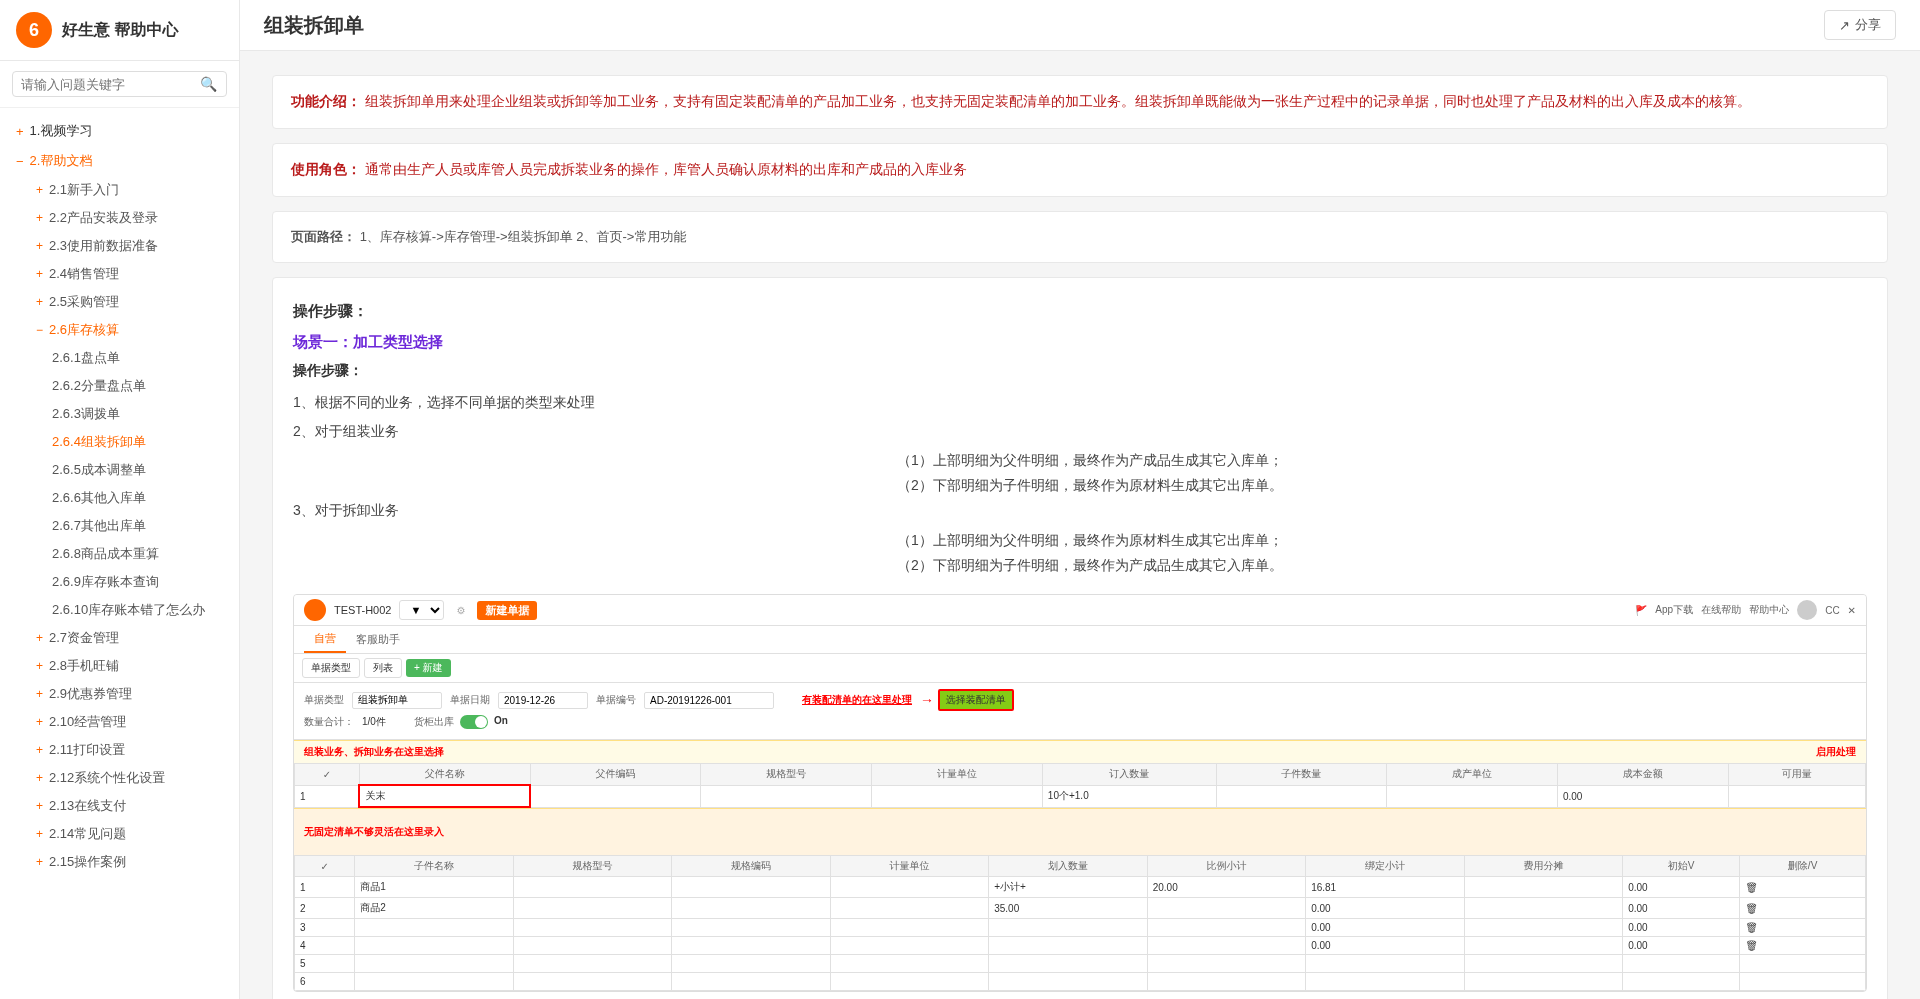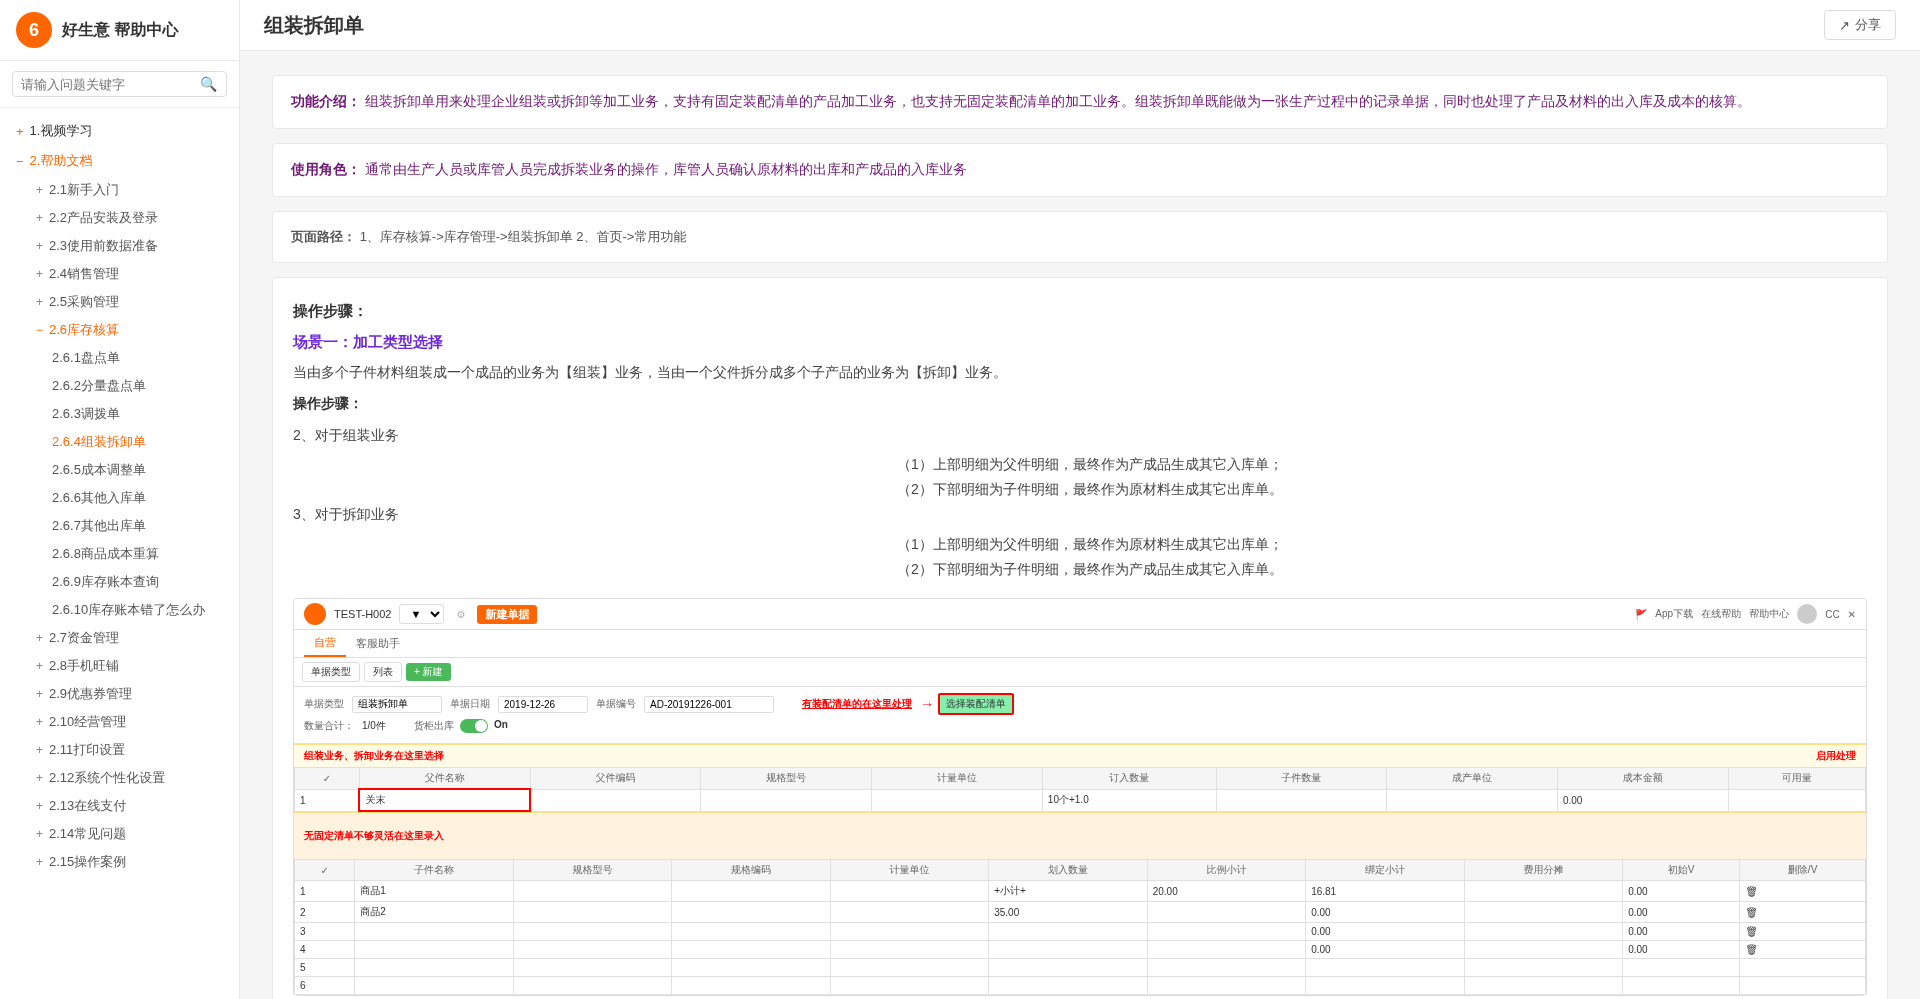--- a/index.html
+++ b/index.html
@@ -26,21 +26,21 @@
     .nav-sub-plus { color: #f60; margin-right: 6px; font-size: 12px; }
 
     
     #main { flex: 1; display: flex; flex-direction: column; overflow: hidden; background: #f5f5f5; }
     #topbar { background: #fff; border-bottom: 1px solid #e8e8e8; padding: 10px 24px; display: flex; align-items: center; justify-content: space-between; }
     .page-title { font-size: 20px; font-weight: 600; color: #333; }
     .share-btn { border: 1px solid #ddd; background: #fff; padding: 5px 14px; border-radius: 4px; font-size: 13px; cursor: pointer; color: #555; display: flex; align-items: center; gap: 5px; }
 
     #content { flex: 1; overflow-y: auto; padding: 24px 32px; background: #f5f5f5; }
 
-    .info-box { background: #fff; border: 1px solid #e8e8e8; border-radius: 4px; padding: 14px 18px; margin-bottom: 14px; line-height: 1.7; font-size: 14px; color: #701a75; }
+    .info-box { background: #fff; border: 1px solid #e8e8e8; border-radius: 4px; padding: 14px 18px; margin-bottom: 14px; line-height: 1.7; font-size: 14px; color: #b91c1c; }
     .info-box.path-box { font-size: 13px; color: #555; }
 
     .section-title { font-size: 15px; font-weight: bold; color: #333; margin-bottom: 10px; margin-top: 8px; }
     .scenario-title { font-size: 15px; font-weight: bold; color: #6d28d9; margin: 12px 0 8px 0; }
     .desc-text { font-size: 14px; color: #444; line-height: 1.8; margin-bottom: 6px; }
     .step-item { font-size: 14px; color: #444; line-height: 1.8; margin-bottom: 4px; }
     .sub-step { margin-left: 20px; font-size: 14px; color: #444; line-height: 1.8; text-align: center; }
 
     
     .screenshot-area { background: #f0f0f0; border: 1px solid #ddd; border-radius: 4px; margin-top: 16px; overflow: hidden; position: relative; }
@@ -214,23 +214,23 @@
 
     <div class="info-box path-box">
       <strong>页面路径：</strong>
       <span>1、库存核算-&gt;库存管理-&gt;组装拆卸单 2、首页-&gt;常用功能</span>
     </div>
 
     <div style="background:#fff; border:1px solid #e8e8e8; border-radius:4px; padding:16px 20px; margin-bottom: 14px;">
       <div class="section-title">操作步骤：</div>
 
       <div class="scenario-title">场景一：加工类型选择</div>
-      <div class="desc-text">当由多个子件材料组装成一个成品的业务为【组装】业务，当由一个父件拆分成多个子产品的业务为【拆卸】业务。</div>
 
       <div class="section-title" style="font-size:14px; margin-top:10px;">操作步骤：</div>
+      <div class="step-item">1、根据不同的业务，选择不同单据的类型来处理</div>
       <div class="step-item">2、对于组装业务</div>
       <div class="sub-step">（1）上部明细为父件明细，最终作为产成品生成其它入库单；</div>
       <div class="sub-step">（2）下部明细为子件明细，最终作为原材料生成其它出库单。</div>
       <div class="step-item">3、对于拆卸业务</div>
       <div class="sub-step">（1）上部明细为父件明细，最终作为原材料生成其它出库单；</div>
       <div class="sub-step">（2）下部明细为子件明细，最终作为产成品生成其它入库单。</div>
 
       <div class="screenshot-area" style="margin-top:16px; position:relative;">
 
         <div class="app-topbar">
@@ -266,21 +266,21 @@
             <span class="form-label">单据类型</span>
             <input class="form-input" value="组装拆卸单" style="">
             <span class="form-label">单据日期</span>
             <input class="form-input" value="2019-12-26" style="">
             <span class="form-label">单据编号</span>
             <input class="form-input" style="width: 130px;" value="AD-20191226-001">
 
             <div style="position:relative; display:inline-block; margin-left:20px;">
               <span style="color:#f00; font-size:10px; font-weight:bold;text-decoration:underline;">有装配清单的在这里处理</span>
               <span style="color:#f00; margin-left:4px;">→</span>
-              <div style="border:2px solid #f00; border-radius:2px; padding:2px 6px; display:inline-block; font-size:10px; background:#86efac; cursor:pointer;">选择装配清单</div>
+              <div style="border:2px solid #f00; border-radius:2px; padding:2px 6px; display:inline-block; font-size:10px; background:#84cc16; cursor:pointer;">选择装配清单</div>
             </div>
           </div>
           <div class="form-row">
             <span class="form-label">数量合计：</span>
             <span style="font-size:10px; color:#333;">1/0件</span>
 
             <div style="margin-left:20px; display:flex; align-items:flex-start; gap:6px;">
               <span style="font-size:10px; color:#666;">货柜出库</span>
               <div style="width:28px; height:14px; background:#4cb85c; border-radius:7px; position:relative; cursor:pointer;">
                 <div style="width:12px; height:12px; background:#fff; border-radius:50%; position:absolute; right:1px; top:1px;"></div>

